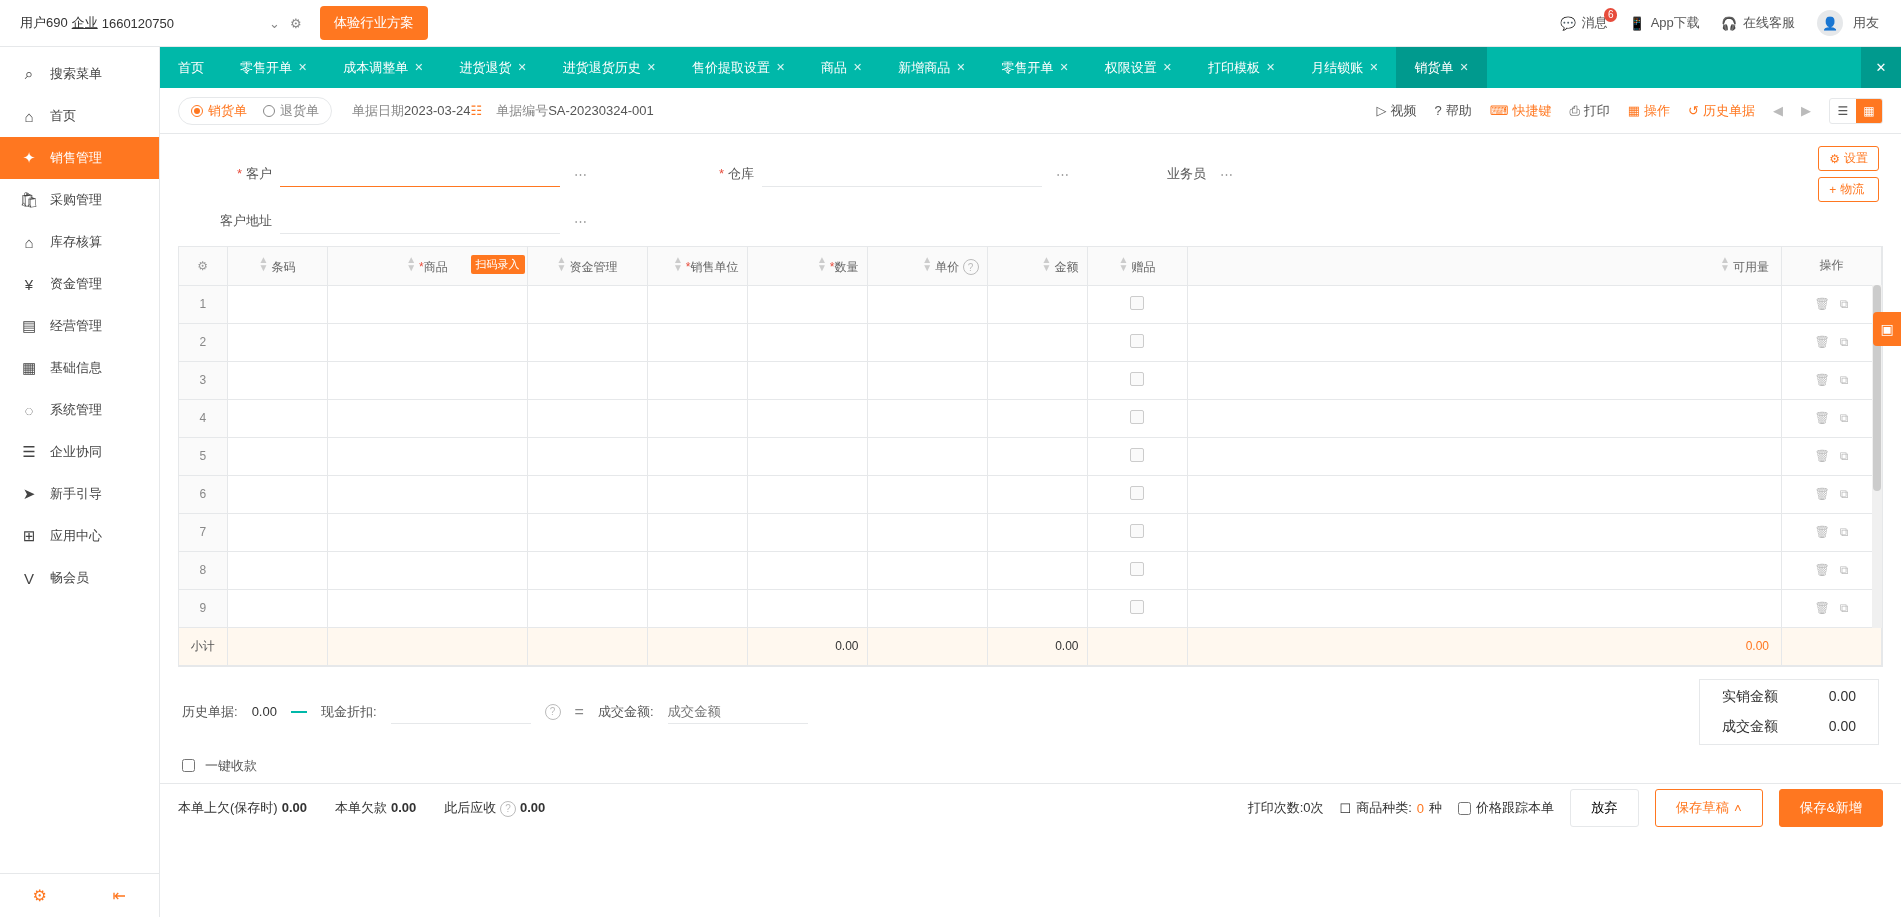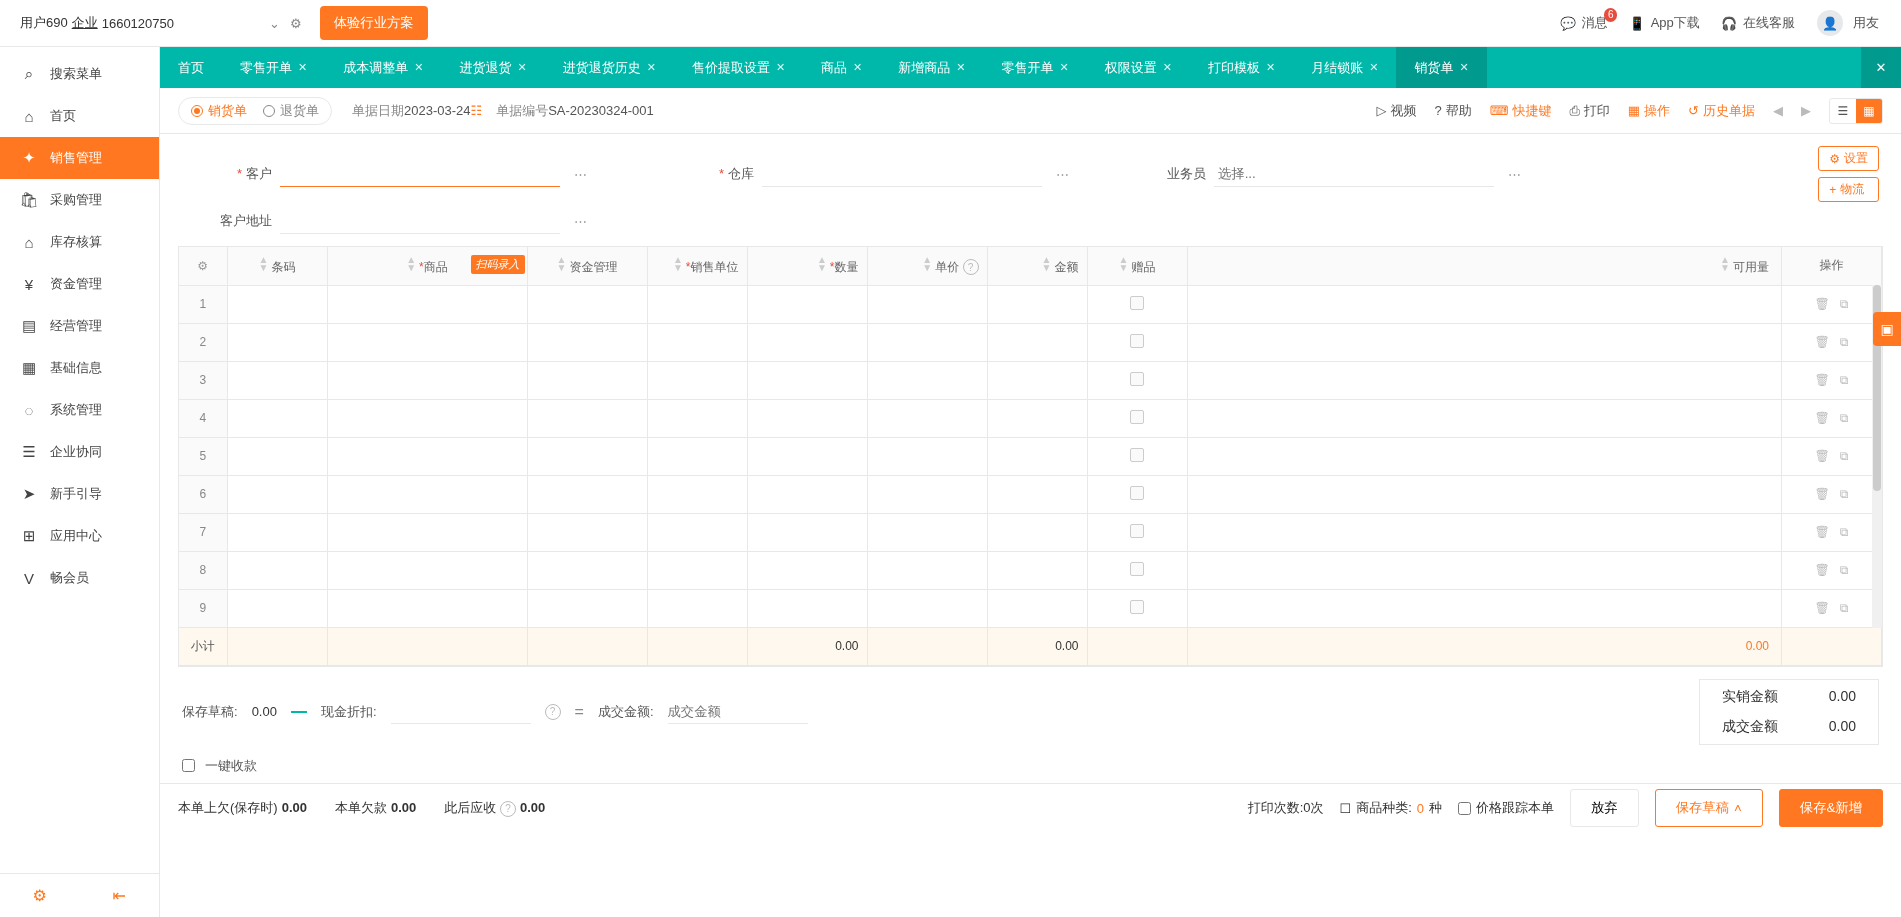--- a/index.html
+++ b/index.html
@@ -95,21 +95,21 @@
   .col-barcode { width: 100px; }
   .col-product { width: 200px; }
   .col-spec { width: 120px; }
   .col-unit { width: 100px; text-align: right; }
   .col-qty { width: 120px; text-align: right; }
   .col-price { width: 120px; text-align: right; }
   .col-amount { width: 100px; text-align: right; }
   .col-gift { width: 100px; text-align: center; }
   .col-blank { width: auto; text-align: right; padding-right: 12px; }
   .col-op { width: 100px; text-align: center; }
-  .scan-badge { position: absolute; right: 2px; top: 8px; background: var(--orange); color: #fff; font-size: 11px; padding: 2px 5px; border-radius: 2px; font-style: italic; }
+  .scan-badge { position: absolute; right: 2px; top: 8px; background: var(--orange); color: #fff; font-size: 11px; padding: 2px 5px; border-radius: 2px; }
   .gear-head { color: #999; }
   tbody td.col-idx { color: #888; background: #fafafa; }
   tbody .row-op { color: #bbb; display: flex; gap: 10px; justify-content: center; align-items: center; height: 100%; }
   .row-op span { cursor: pointer; }
   tfoot td { background: #fff8ef; color: #555; font-weight: 500; }
   tfoot .sum-val { color: var(--gray-text); text-align: right; }
   tfoot .sum-orange { color: var(--orange); text-align: right; padding-right: 12px; }
   .scroll-y { position: absolute; right: 0; top: 38px; bottom: 38px; width: 10px; background: #f0f0f0; }
   .scroll-thumb { position: absolute; left: 1px; right: 1px; top: 0; height: 60%; background: #ccc; border-radius: 4px; }
   .gift-chk { width: 14px; height: 14px; border: 1px solid #ccc; border-radius: 2px; display: inline-block; background: #fafafa; }
@@ -355,21 +355,20 @@
           <input class="frm-input req-underline" style="">
           <span class="more-btn">⋯</span>
         </div>
         <div class="frm-grp" style="margin-left:60px">
           <span class="frm-lbl req">仓库</span>
           <input class="frm-input" style="">
           <span class="more-btn">⋯</span>
         </div>
         <div class="frm-grp" style="margin-left:60px">
           <span class="frm-lbl" style="width:60px">业务员</span>
-          <input class="frm-input" placeholder="选择..." style="">
           <span class="more-btn">⋯</span>
         </div>
         <div class="right-actions">
           <button class="ghost-btn">
               <span>⚙</span>
               <span>设置</span>
             </button>
           <button class="ghost-btn">
               <span>+</span>
               <span>物流</span>
@@ -594,21 +593,21 @@
               <td></td>
             </tr>
           </tfoot>
         </table>
         <div class="scroll-y">
             <div class="scroll-thumb"></div>
           </div>
       </div>
 
       <div class="totals-row">
-        <span class="tot-lbl">保存草稿:</span>
+        <span class="tot-lbl">历史单据:</span>
         <span>0.00</span>
         <span class="dash"></span>
         <span class="tot-lbl">现金折扣:</span>
         <input class="tot-val-input" style="">
         <span class="help-circle">?</span>
         <span class="eq">=</span>
         <span class="tot-lbl">成交金额:</span>
         <input class="tot-val-input" placeholder="成交金额" style="">
         <div class="big-totals">
           <span>实销金额</span>

